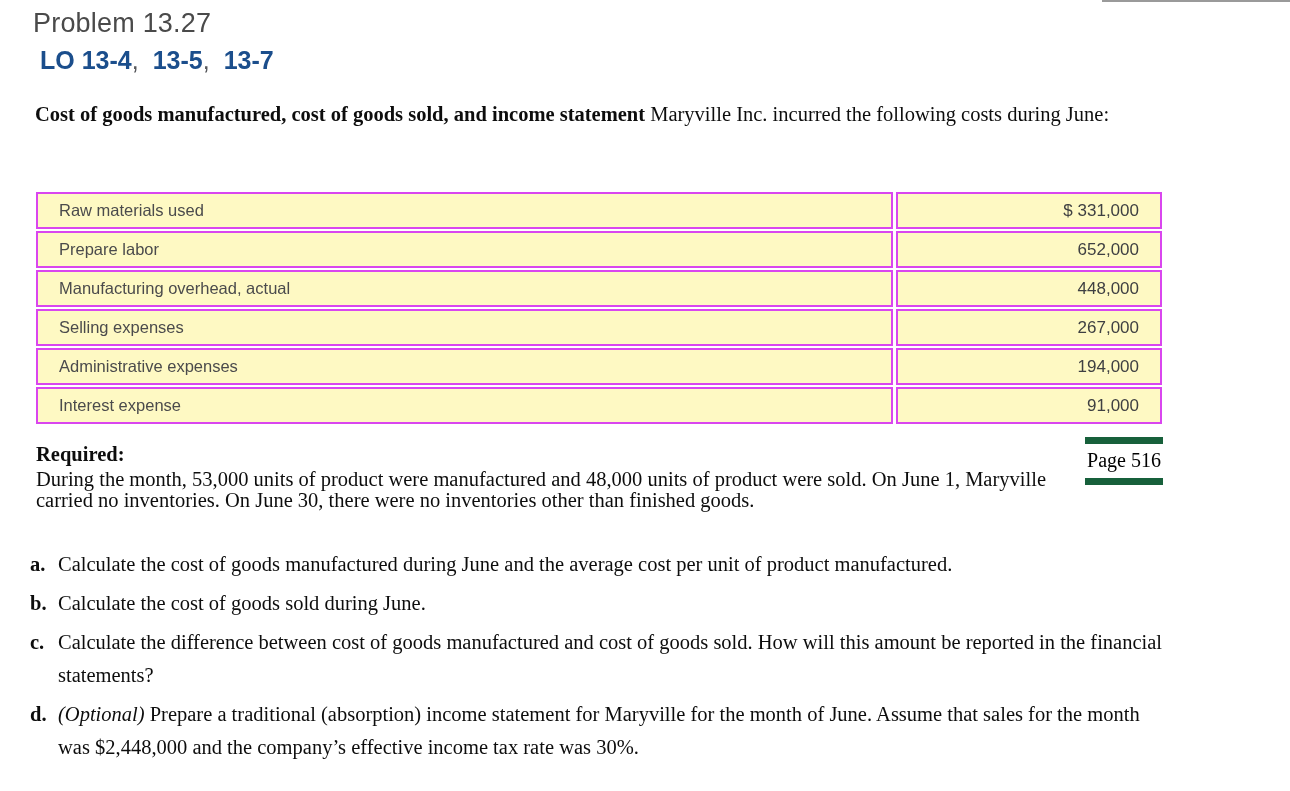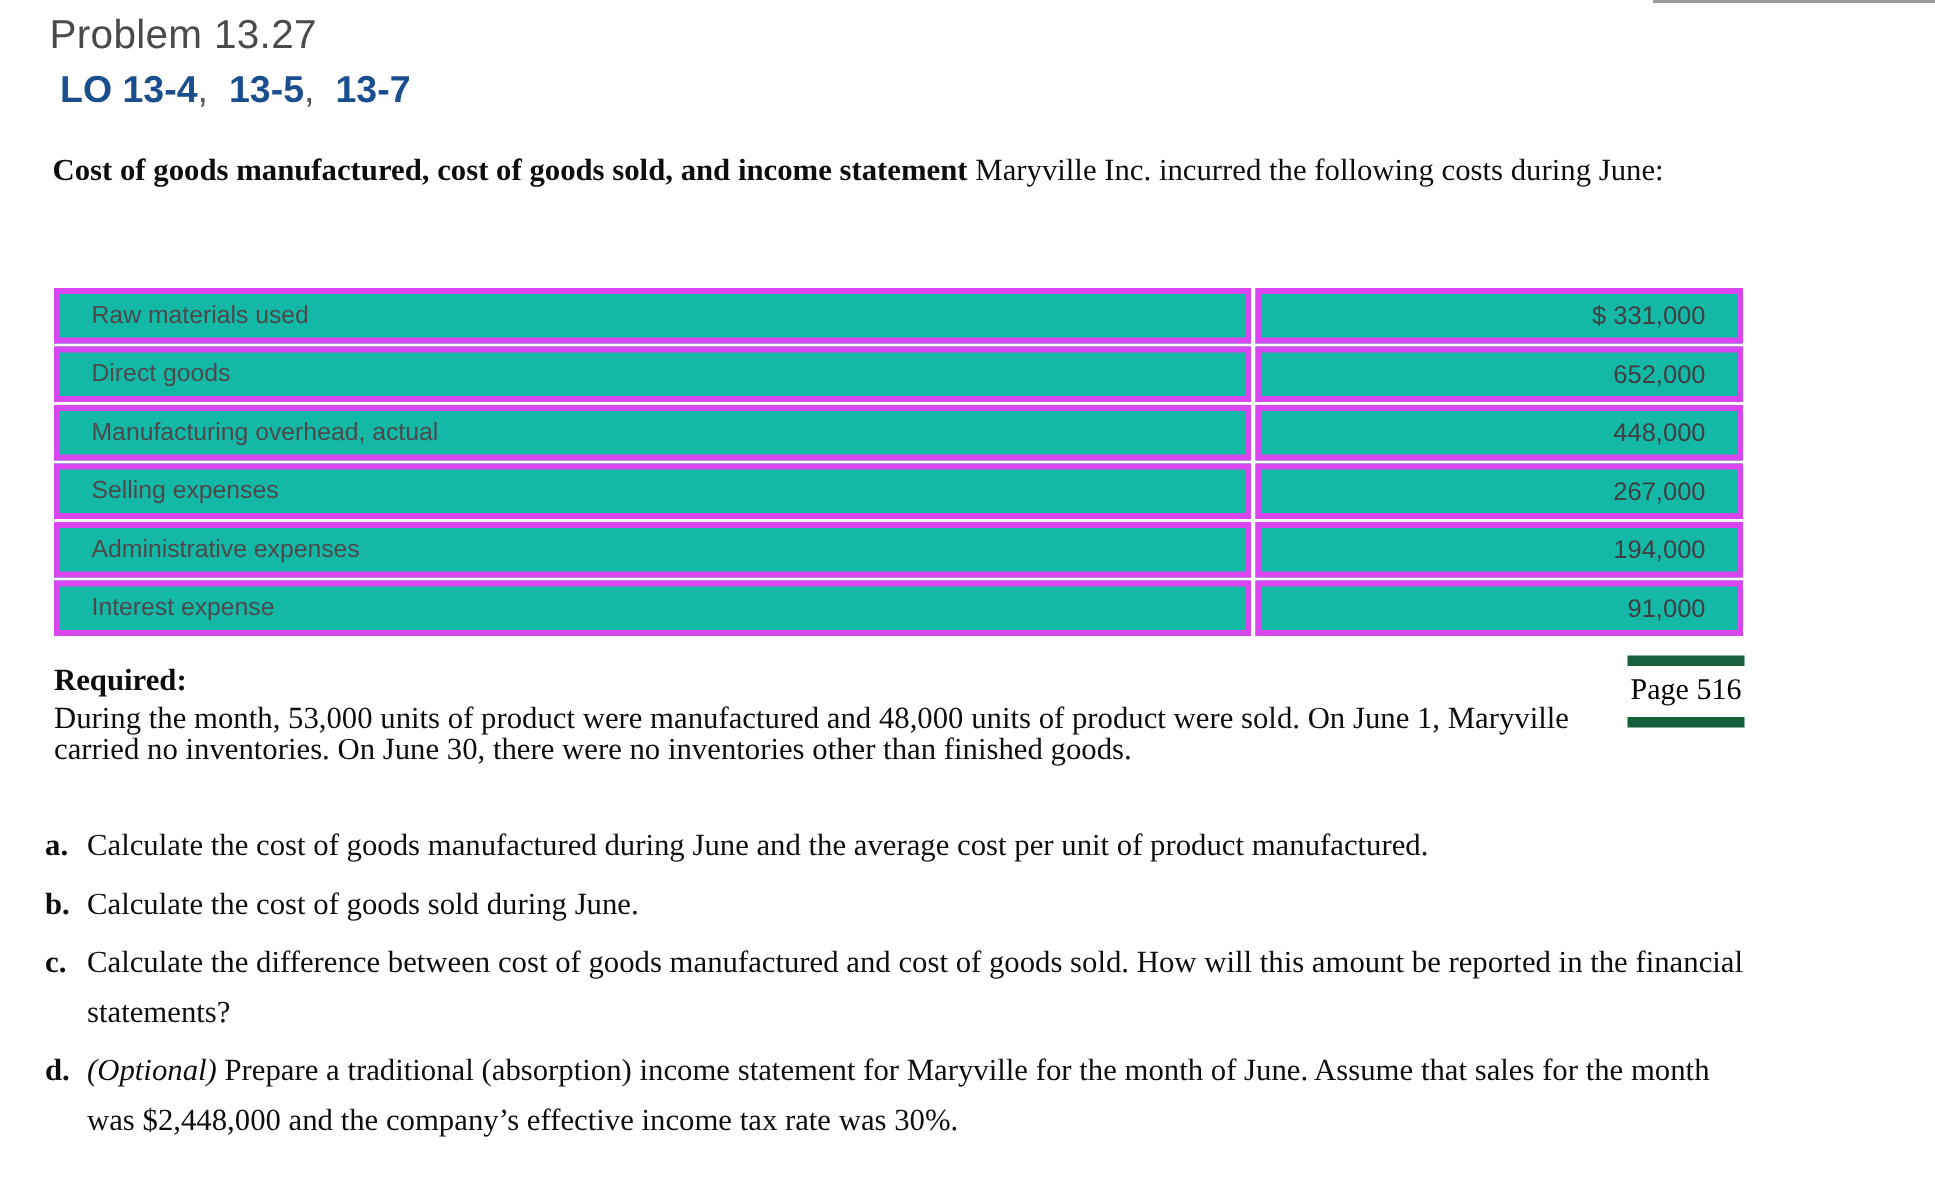--- a/index.html
+++ b/index.html
@@ -32,32 +32,32 @@
   .intro b { font-weight: 700; }
 
   
   .cost-table {
     position: absolute; top: 192px; left: 36px; width: 1126px;
     display: flex; flex-direction: column; gap: 2px;
     font-family: "Liberation Sans", sans-serif;
   }
   .cost-row { display: flex; gap: 3px; }
   .cost-cell {
-    background: #14b8a6;
-    border: 4px solid #d946ef;
+    background: #fef9c3;
+    border: 2px solid #d946ef;
     height: 37px;
     display: flex; align-items: center;
   }
   .cost-cell.label {
     flex: 1 1 auto;
     padding-left: 21px;
     font-size: 16.5px; color: #4b4b4c;
   }
   .cost-cell.value {
-    width: 325px; flex: 0 0 auto;
+    width: 266px; flex: 0 0 auto;
     justify-content: flex-end; padding-right: 21px;
     font-size: 17px; color: #3f4042; padding-left: 21px;
   }
 
   
   .page-ref {
     position: absolute; top: 437px; left: 1085px; width: 78px;
     text-align: center;
   }
   .page-ref .bar { height: 7px; background: #17603b; }
@@ -88,21 +88,21 @@
 </div>
 
 <div class="intro"><b>Cost of goods manufactured, cost of goods sold, and income statement</b><span> Maryville Inc. incurred the following costs during June:</span></div>
 
 <div class="cost-table">
   <div class="cost-row">
     <div class="cost-cell label">Raw materials used</div>
     <div class="cost-cell value">$ 331,000</div>
   </div>
   <div class="cost-row">
-    <div class="cost-cell label">Direct goods</div>
+    <div class="cost-cell label">Prepare labor</div>
     <div class="cost-cell value">652,000</div>
   </div>
   <div class="cost-row">
     <div class="cost-cell label">Manufacturing overhead, actual</div>
     <div class="cost-cell value">448,000</div>
   </div>
   <div class="cost-row">
     <div class="cost-cell label">Selling expenses</div>
     <div class="cost-cell value">267,000</div>
   </div>

